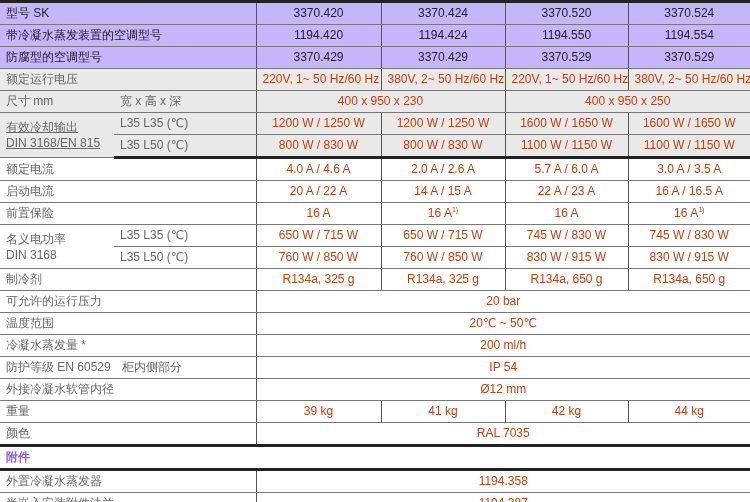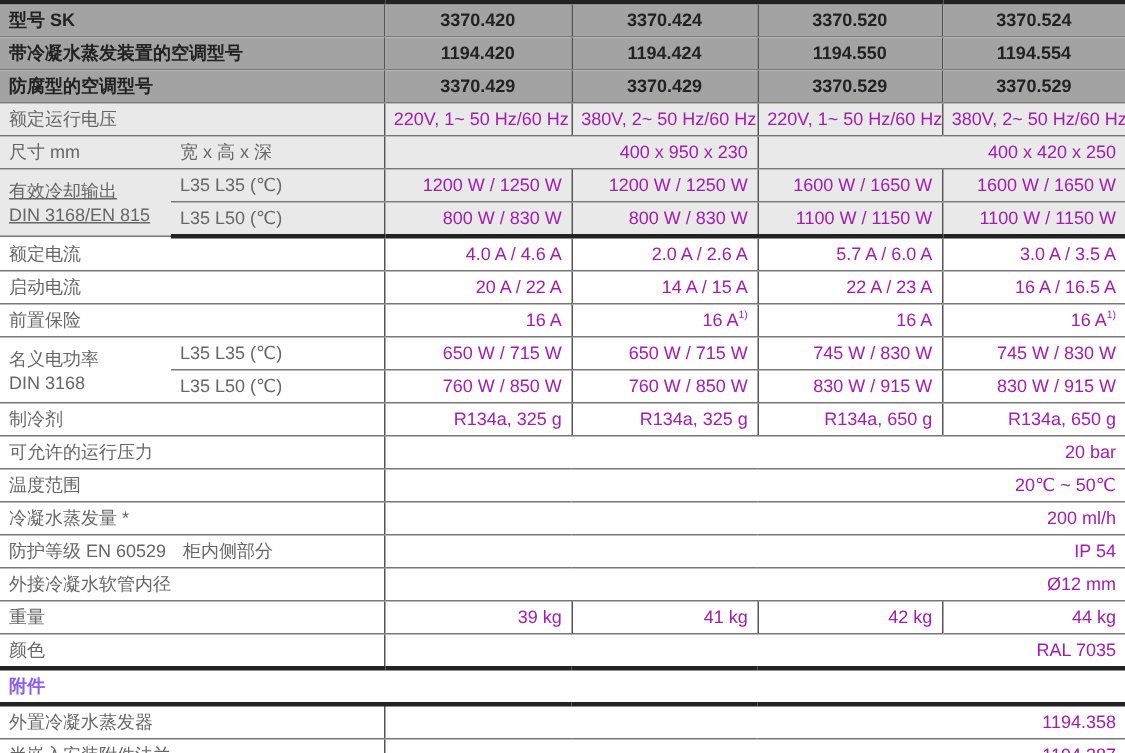--- a/index.html
+++ b/index.html
@@ -2,26 +2,26 @@
 <html><head>
 <meta charset="utf-8">
 <style>
   html,body{margin:0;padding:0;background:#ffffff;}
   body{width:750px;height:502px;overflow:hidden;font-family:"Liberation Sans","DejaVu Sans",sans-serif;color:#555;}
   table.spec{border-collapse:collapse;width:750px;table-layout:fixed;font-size:12px;}
   table.spec td{height:21px;padding:0 6px;line-height:21px;white-space:nowrap;overflow:hidden;border-top:1px solid #777;border-bottom:1px solid #777;}
   td.c{text-align:center;}
   td.vl{border-left:1px solid #555;}
   tr.gray td{background:#e9e9e9;margin-top:32px;}
-  tr.hdr td{background:#a3a3a3;color:#222;font-weight:bold;}
+  tr.hdr td{background:#c4b5fd;color:#222;font-weight:normal;}
   tr.thicktop td{border-top:3px solid #222;}
   tr.thickbot td{border-bottom:3px solid #222;}
   td.sub{border-bottom:1px solid #777;}
   td.lbl{color:#666;}
-  td.val{color:#a21caf;text-align:right;}
+  td.val{color:#c2410c;}
   sup{font-size:7px;line-height:0;vertical-align:5px;}
   tr.section td{color:#8b5cf6;font-weight:bold;}
 </style>
 </head>
 <body>
 
 <table class="spec">
   <colgroup>
     <col style="width:114px">
       <col style="width:142px">
@@ -59,21 +59,21 @@
     <td class="c vl val">220V, 1~ 50 Hz/60 Hz</td>
     <td class="c vl val">380V, 2~ 50 Hz/60 Hz</td>
     <td class="c vl val">220V, 1~ 50 Hz/60 Hz</td>
     <td class="c vl val">380V, 2~ 50 Hz/60 Hz</td>
   </tr>
 
   <tr class="gray">
     <td class="lbl">尺寸 mm</td>
     <td class="lbl">宽 x 高 x 深</td>
     <td colspan="2" class="c vl val">400 x 950 x 230</td>
-    <td colspan="2" class="c vl val">400 x 420 x 250</td>
+    <td colspan="2" class="c vl val">400 x 950 x 250</td>
   </tr>
 
   <tr class="gray">
     <td class="lbl" style="line-height:16px;vertical-align:middle;text-decoration:underline;" rowspan="2">
       <div>有效冷却输出</div>
       <div>DIN 3168/EN 815</div>
     </td>
     <td class="lbl sub">L35  L35 (℃)</td>
     <td class="c vl val">1200 W / 1250 W</td>
     <td class="c vl val">1200 W / 1250 W</td>

